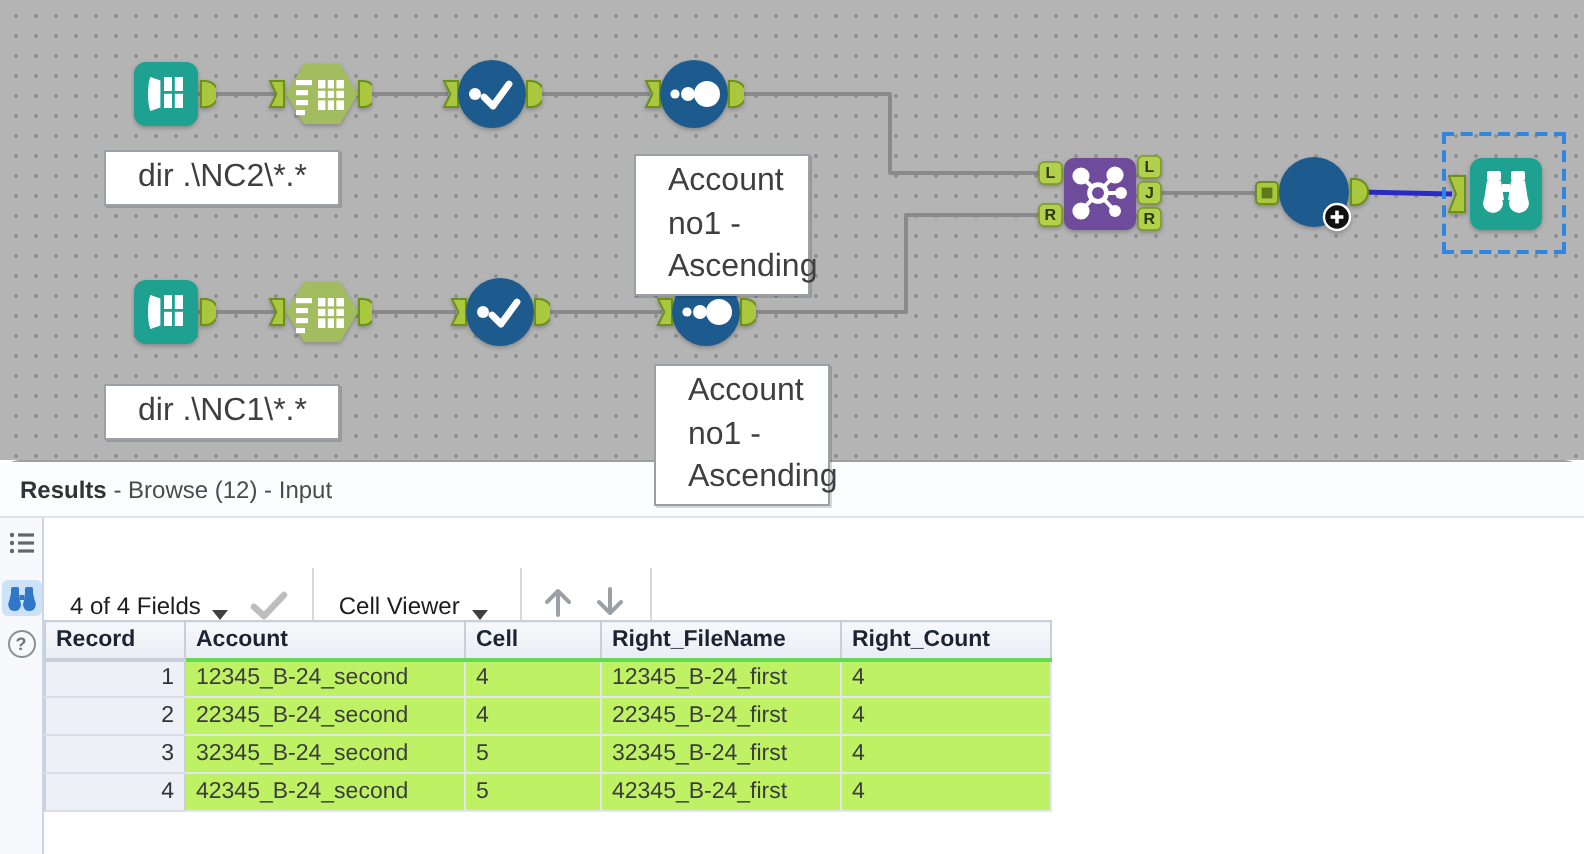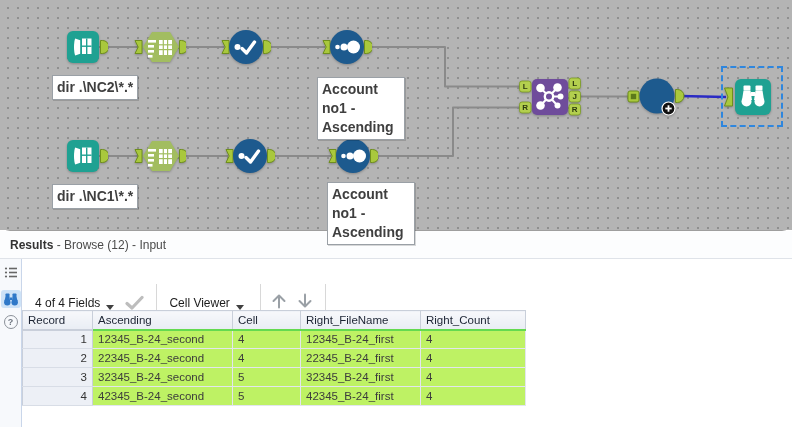--- a/index.html
+++ b/index.html
@@ -8,22 +8,22 @@
        font-family:"Liberation Sans",sans-serif;background:#fff;}
 
   
   .canvas{position:relative;width:792px;height:230px;background-color:#b4b4b4;
     background-image:radial-gradient(circle,#8f8f8f 0.8px,transparent 1.1px);
     background-size:10px 10px;background-position:3px 3px;}
   .wires{position:absolute;left:0;top:0;z-index:1;}
   .wires polyline{fill:none;stroke-linejoin:round;}
   .tool{position:absolute;z-index:2;filter:drop-shadow(0.5px 1px 1px rgba(50,50,50,.35));}
   .ann{position:absolute;z-index:3;background:#fff;border:1px solid #9aa0a6;
-       color:#3f3f3f;font-size:14px;font-weight:bold;line-height:1.35;
-       padding:2px 4px;box-shadow:1px 1px 0 rgba(0,0,0,.15);}
+       color:#3f3f3f;font-size:16px;font-weight:normal;line-height:1.35;
+       padding:2px 16px;box-shadow:1px 1px 0 rgba(0,0,0,.15);}
   .sel-rect{position:absolute;z-index:1;border:2px dashed #2e86de;}
   svg text{font-family:"Liberation Sans",sans-serif;}
   .port-label{font-size:8px;font-weight:bold;fill:#2d3a10;}
 
   
   .results{position:relative;width:792px;height:197px;background:#fff;
            border-top:1px solid #9e9e9e;border-radius:10px;}
   .res-header{height:28px;line-height:28px;padding-left:10px;font-size:12px;
               color:#4b4b4b;background:#fcfdfe;border-bottom:1px solid #dfe3e9;}
   .res-header .bold{font-weight:bold;color:#333;}
@@ -37,21 +37,21 @@
                color:#6e7680;font-size:9px;font-weight:bold;display:flex;
                align-items:center;justify-content:center;}
   .res-content{flex:1;min-width:0;}
   .toolbar{display:flex;align-items:flex-end;height:51px;padding-left:13px;
            font-size:12px;color:#1c1c1c;background:#fff;}
   .tb-sep{width:1px;height:26px;background:#d8d8d8;flex:none;}
   .caret{margin-left:6px;flex:none;}
 
   table.grid{border-collapse:collapse;table-layout:fixed;width:503px;
              font-size:11.5px;border:1px solid #c9cfda;}
-  table.grid th{height:19px;padding:1px 5px;text-align:left;font-weight:normal;
+  table.grid th{height:19px;padding:1px 5px;text-align:left;font-weight:bold;
       color:#1c2433;background:linear-gradient(180deg,#f7f8fb,#e9edf4);
       border-right:1px solid #c9cfda;border-top:1px solid #c9cfda;
       white-space:nowrap;overflow:hidden;}
   table.grid th.u-green{border-bottom:2px solid #64da50;}
   table.grid th.u-gray{border-bottom:2px solid #c9cfda;}
   table.grid td{height:19px;padding:1px 5px;white-space:nowrap;overflow:hidden;}
   td.rec{background:#edf0f6;text-align:right;color:#333;padding-right:6px;
          border-right:1px solid #c9cfda;border-bottom:1px solid #d8dde6;}
   td.cell{background:#bef264;color:#3c3c3c;border-right:1px solid #e2e6ee;
           border-bottom:1px solid #e2e6ee;}
@@ -248,21 +248,21 @@
           <polygon points="31.5,11.5 38.5,11.5 40,21 30,21" fill="#fff"></polygon>
           <rect x="27" y="13" width="4" height="4" fill="#fff"></rect>
           <circle cx="22.5" cy="22.5" r="5" fill="#fff"></circle>
           <circle cx="35.5" cy="22.5" r="5" fill="#fff"></circle>
         </g>
       </svg>
     </div>
 
     <div class="ann" style="left:52px;top:75px;min-width:78px;">dir .\NC2\*.*</div>
     <div class="ann" style="left:317px;top:77px;width:88px;">Account no1 - Ascending</div>
-    <div class="ann" style="left:52px;top:184px;min-width:78px;">dir .\NC1\*.*</div>
+    <div class="ann" style="left:52px;top:192px;min-width:78px;">dir .\NC1\*.*</div>
     <div class="ann" style="left:327px;top:182px;width:88px;">Account no1 - Ascending</div>
   </div>
 
   <div class="results">
     <div class="res-header">
       <span class="bold">Results</span><span> - Browse (12) - Input</span>
     </div>
     <div class="res-body">
       <div class="res-sidebar">
         <span>
@@ -322,21 +322,21 @@
           <colgroup>
               <col style="width:70px">
               <col style="width:140px">
               <col style="width:68px">
               <col style="width:120px">
               <col style="width:105px">
             </colgroup>
           <thead>
             <tr>
               <th class="u-gray">Record</th>
-              <th class="u-green">Ascending</th>
+              <th class="u-green">Account</th>
               <th class="u-green">Cell</th>
               <th class="u-green">Right_FileName</th>
               <th class="u-green">Right_Count</th>
             </tr>
           </thead>
           <tbody>
             <tr>
               <td class="rec">1</td>
               <td class="cell">12345_B-24_second</td>
               <td class="cell">4</td>

